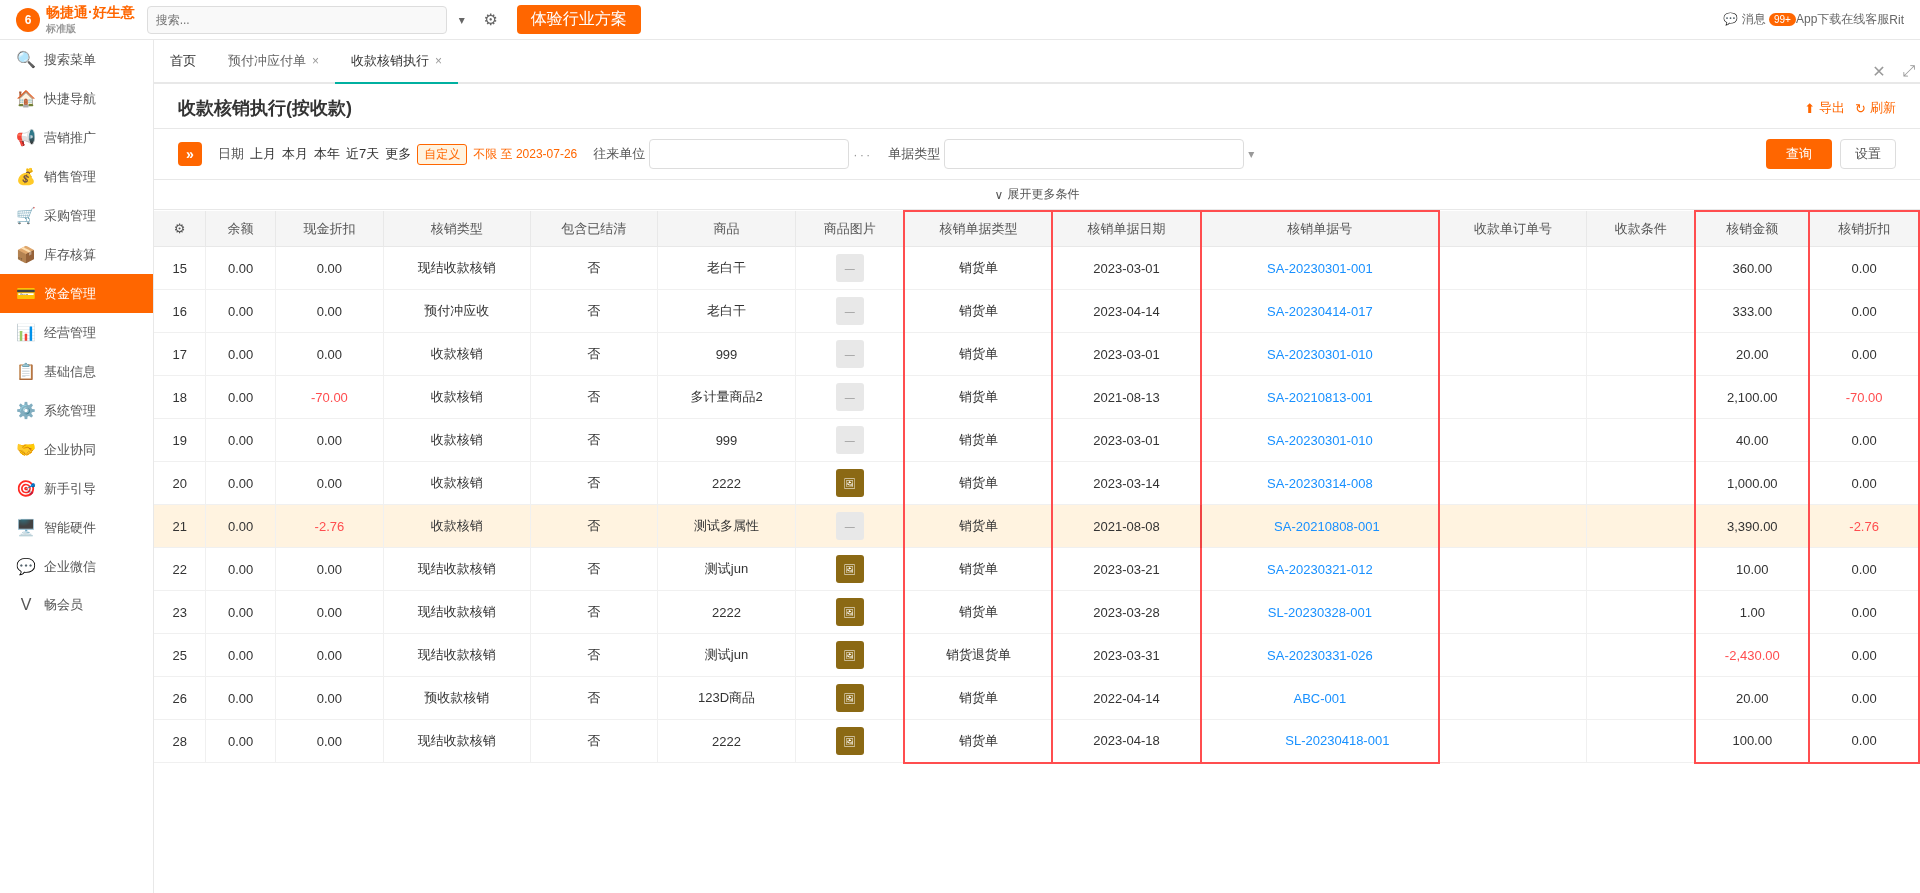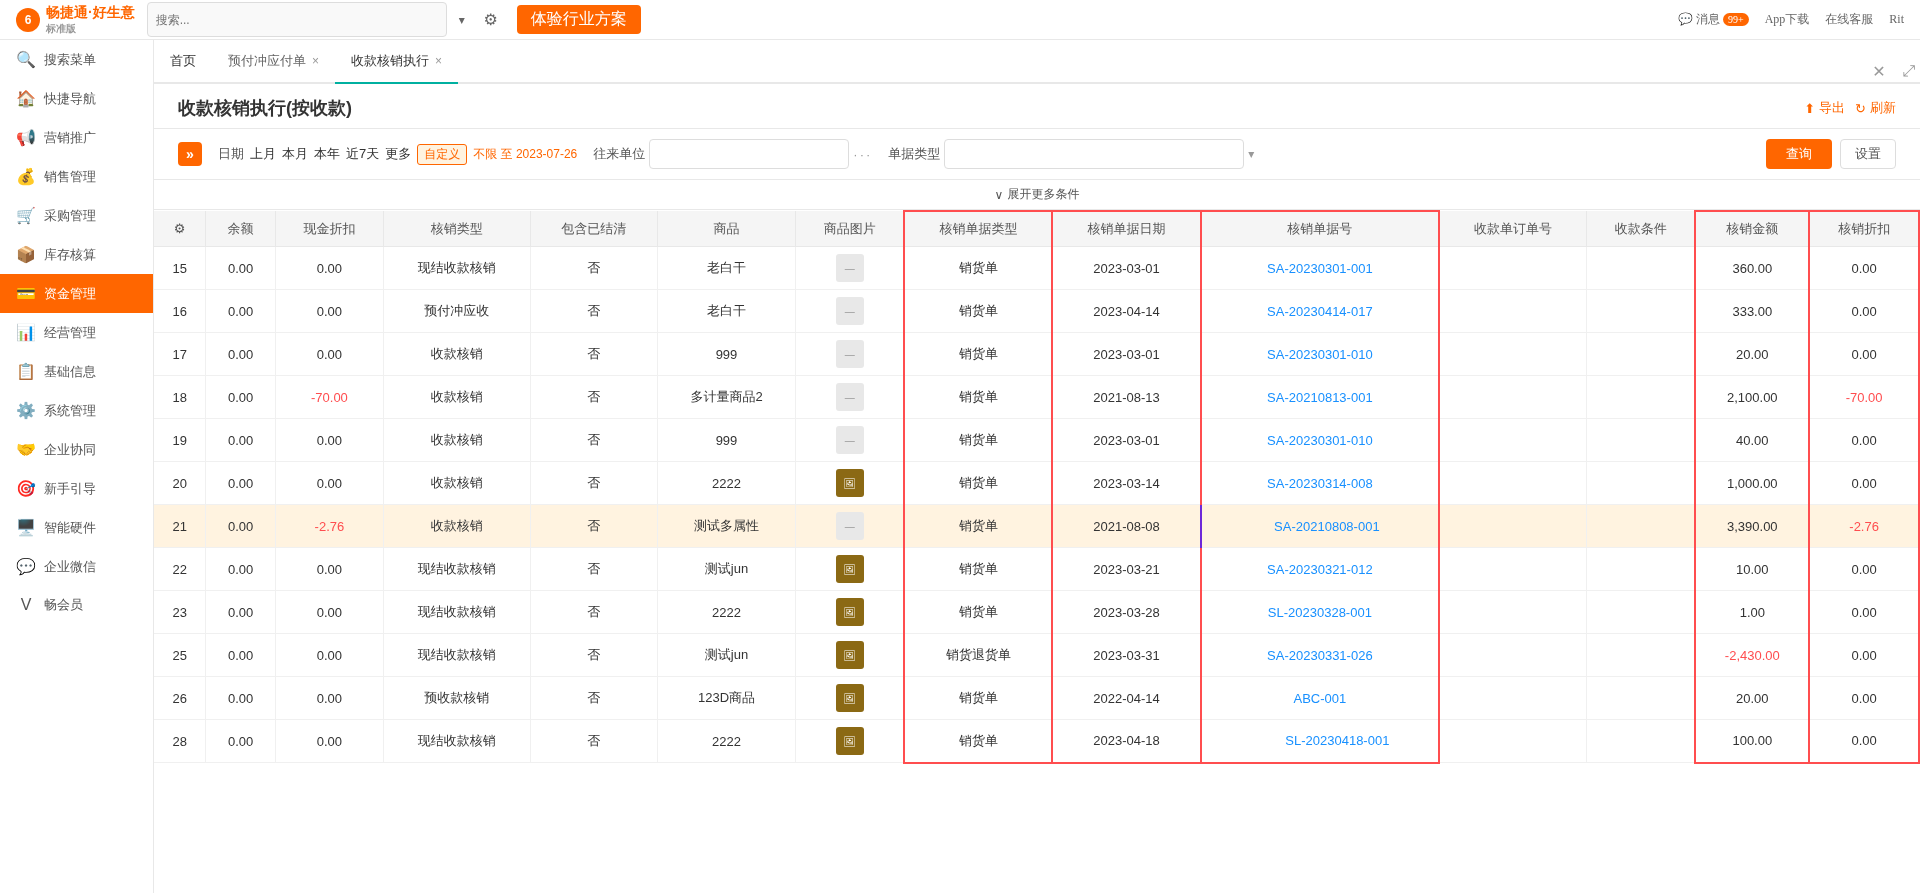--- a/index.html
+++ b/index.html
@@ -2,25 +2,25 @@
 <html><head>
   <meta charset="utf-8">
   <style>
     * { box-sizing: border-box; margin: 0; padding: 0; }
     body { font-family: 'Microsoft YaHei', Arial, sans-serif; font-size: 13px; background: #f5f5f5; color: #333; overflow: hidden; height: 893px; width: 1920px; }
 
     
     .top-bar { height: 40px; background: #fff; display: flex; align-items: center; padding: 0 16px; border-bottom: 1px solid #e8e8e8; gap: 12px; }
     .top-bar-logo { display: flex; align-items: center; gap: 6px; color: #f60; font-weight: bold; font-size: 14px; }
     .top-bar-logo .logo-icon { width: 24px; height: 24px; background: #f60; border-radius: 50%; display: flex; align-items: center; justify-content: center; color: #fff; font-size: 12px; font-weight: bold; }
-    .top-bar-search { flex: 1; max-width: 300px; height: 35px; border: 1px solid #ddd; border-radius: 4px; padding: 0 8px; font-size: 12px; background: #f9f9f9; }
+    .top-bar-search { flex: 1; max-width: 300px; height: 28px; border: 1px solid #ddd; border-radius: 4px; padding: 0 8px; font-size: 12px; background: #f9f9f9; }
     .top-bar-dropdown { display: flex; align-items: center; gap: 4px; cursor: pointer; color: #666; font-size: 12px; }
     .top-bar-gear { width: 28px; height: 28px; display: flex; align-items: center; justify-content: center; cursor: pointer; color: #666; font-size: 16px; }
     .top-bar-btn { background: #f60; color: #fff; border: none; padding: 4px 14px; border-radius: 4px; cursor: pointer; font-size: 16px; }
-    .top-bar-right { margin-left: auto; display: flex; align-items: center; gap: 16px; font-size: 12px; color: #666; font-family: Liberation Serif, serif; }
+    .top-bar-right { margin-left: auto; display: flex; align-items: center; gap: 0; font-size: 12px; color: #666; }
     .top-bar-right .badge { background: #f60; color: #fff; border-radius: 10px; padding: 1px 5px; font-size: 10px; }
     .top-bar-right span { cursor: pointer; }
 
     
     .layout { display: flex; height: 853px; }
     .sidebar { width: 154px; background: #fff; border-right: 1px solid #e8e8e8; display: flex; flex-direction: column; }
     .sidebar-item { display: flex; align-items: center; gap: 8px; padding: 10px 16px; cursor: pointer; color: #555; font-size: 13px; }
     .sidebar-item.active { background: #f60; color: #fff; border-radius: 0; }
     .sidebar-item .icon { font-size: 16px; width: 20px; text-align: center; }
 
@@ -363,21 +363,21 @@
   </tr>
             <tr class="highlighted">
     <td>21</td>
     <td>0.00</td>
     <td class="negative">-2.76</td>
     <td>收款核销</td>
     <td>否</td>
     <td>测试多属性</td>
     <td><div class="img-placeholder">—</div></td>
     <td style="border-left:2px solid #ff4d4f;border-right:2px solid #ff4d4f;">销货单</td>
-    <td style="border-left:2px solid #ff4d4f;border-right:2px solid #6d28d9;">2021-08-08</td>
+    <td style="border-left:2px solid #ff4d4f;border-right:2px solid #ef4444;">2021-08-08</td>
     <td style="border-left:2px solid #ff4d4f;border-right:2px solid #ff4d4f;padding-left:24px;"><a class="link-text" href="#">SA-20210808-001</a></td>
     <td></td>
     <td></td>
     <td class="" style="border-left:2px solid #ff4d4f;border-right:2px solid #ff4d4f;">3,390.00</td>
     <td class="negative" style="border-left:2px solid #ff4d4f;border-right:2px solid #ff4d4f;">-2.76</td>
   </tr>
             <tr>
     <td>22</td>
     <td>0.00</td>
     <td class="">0.00</td>

